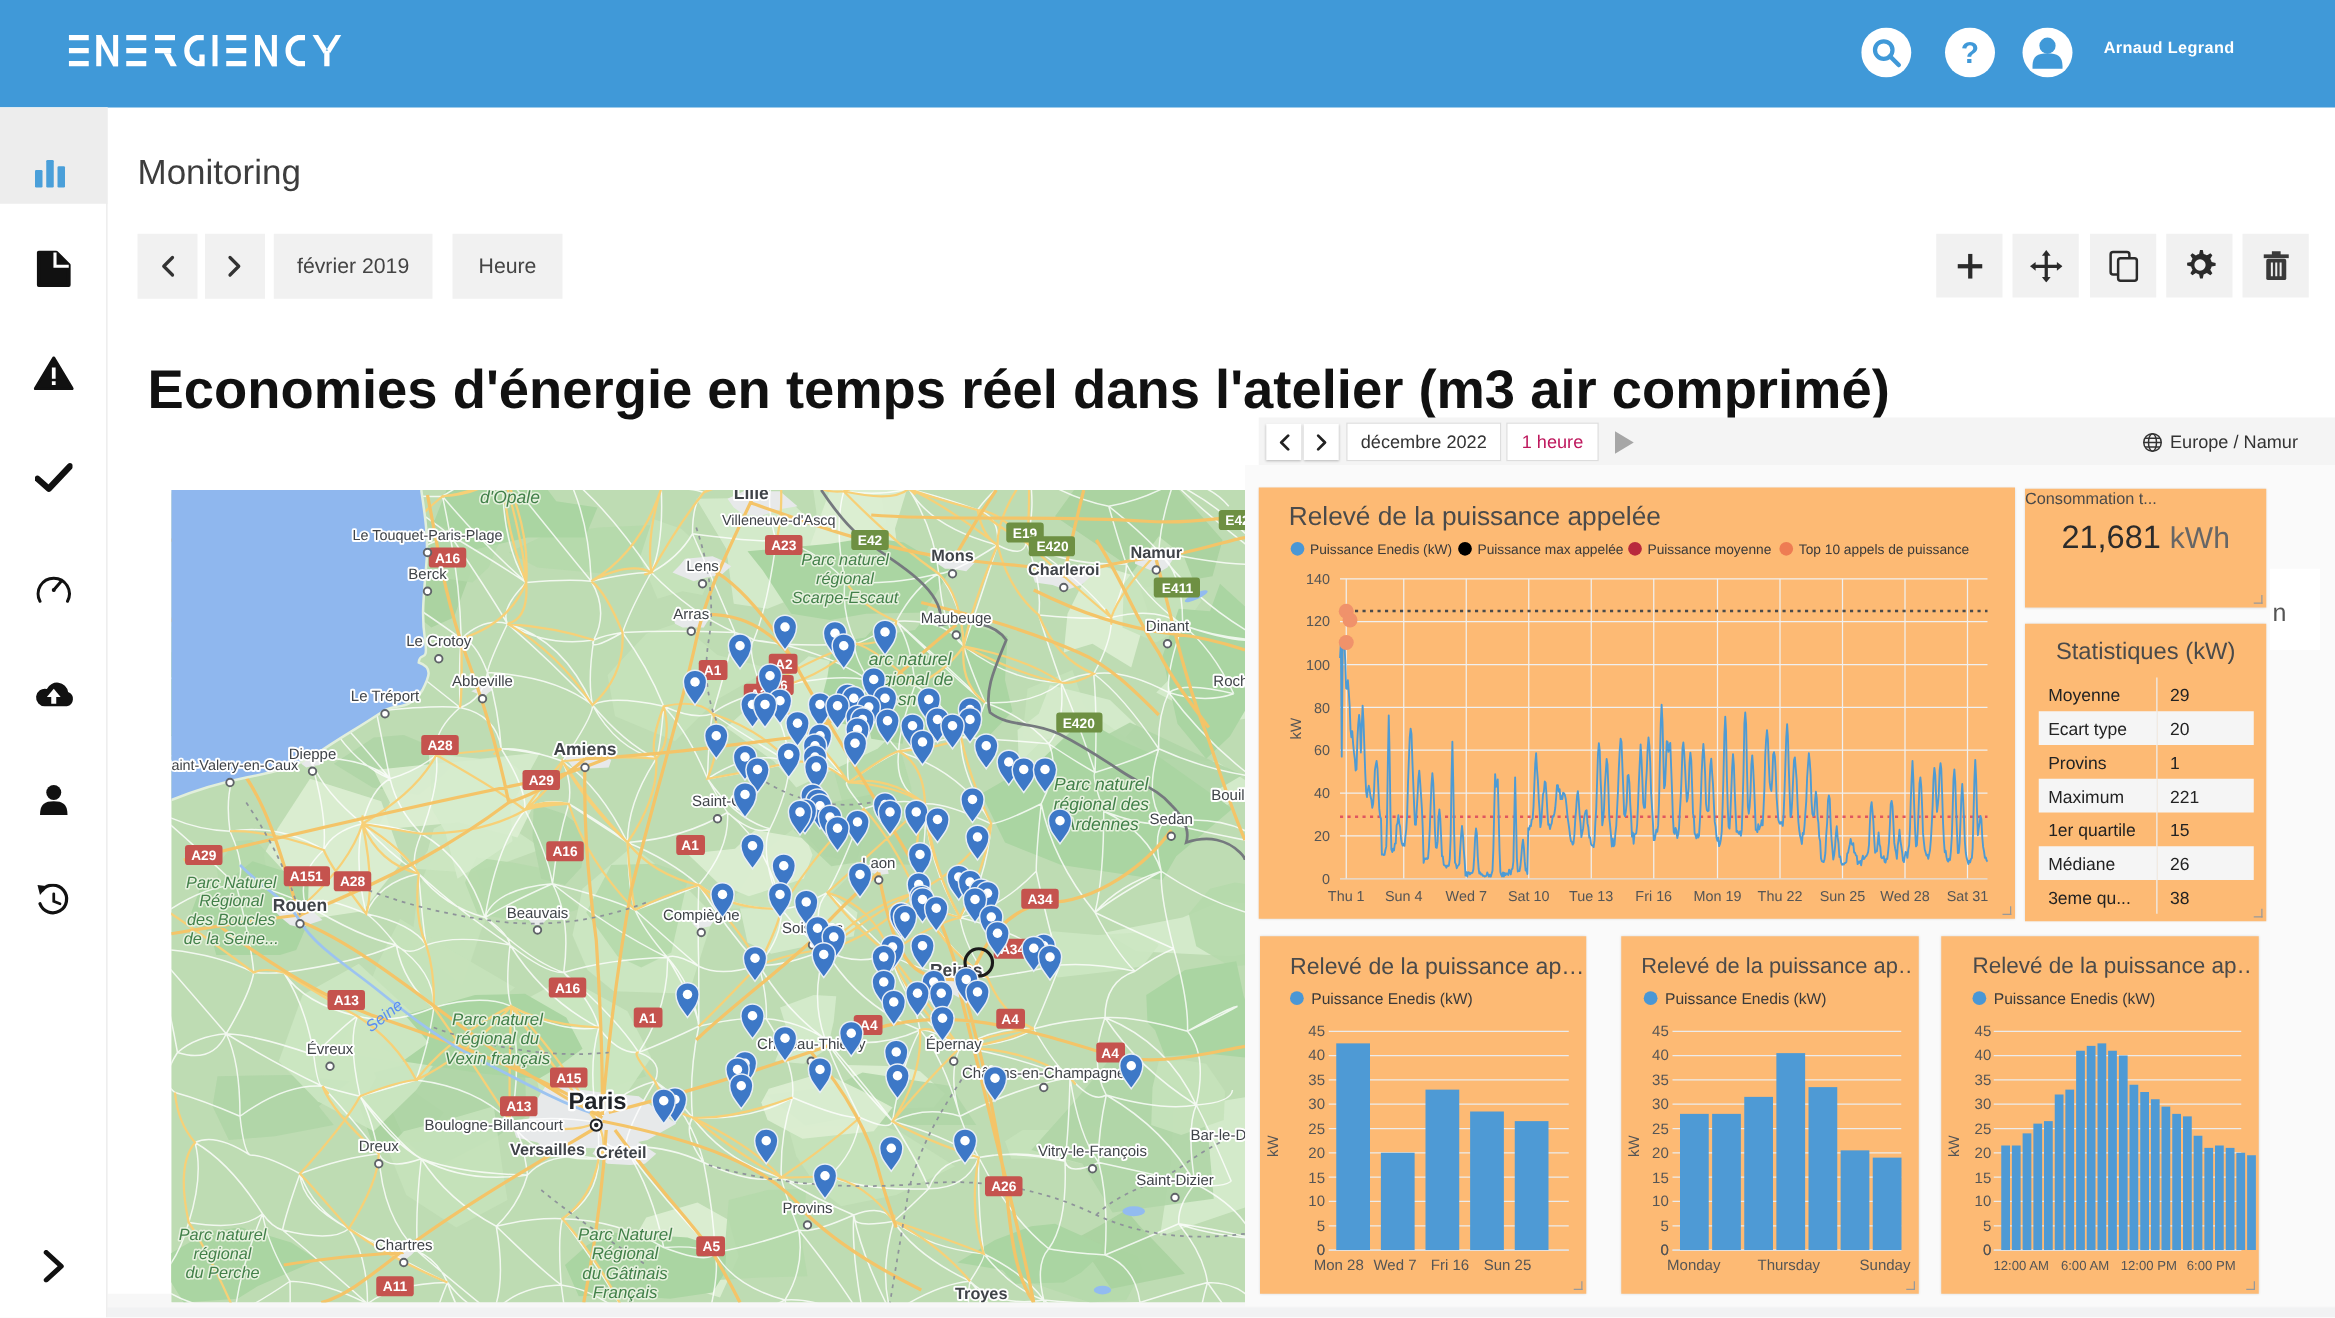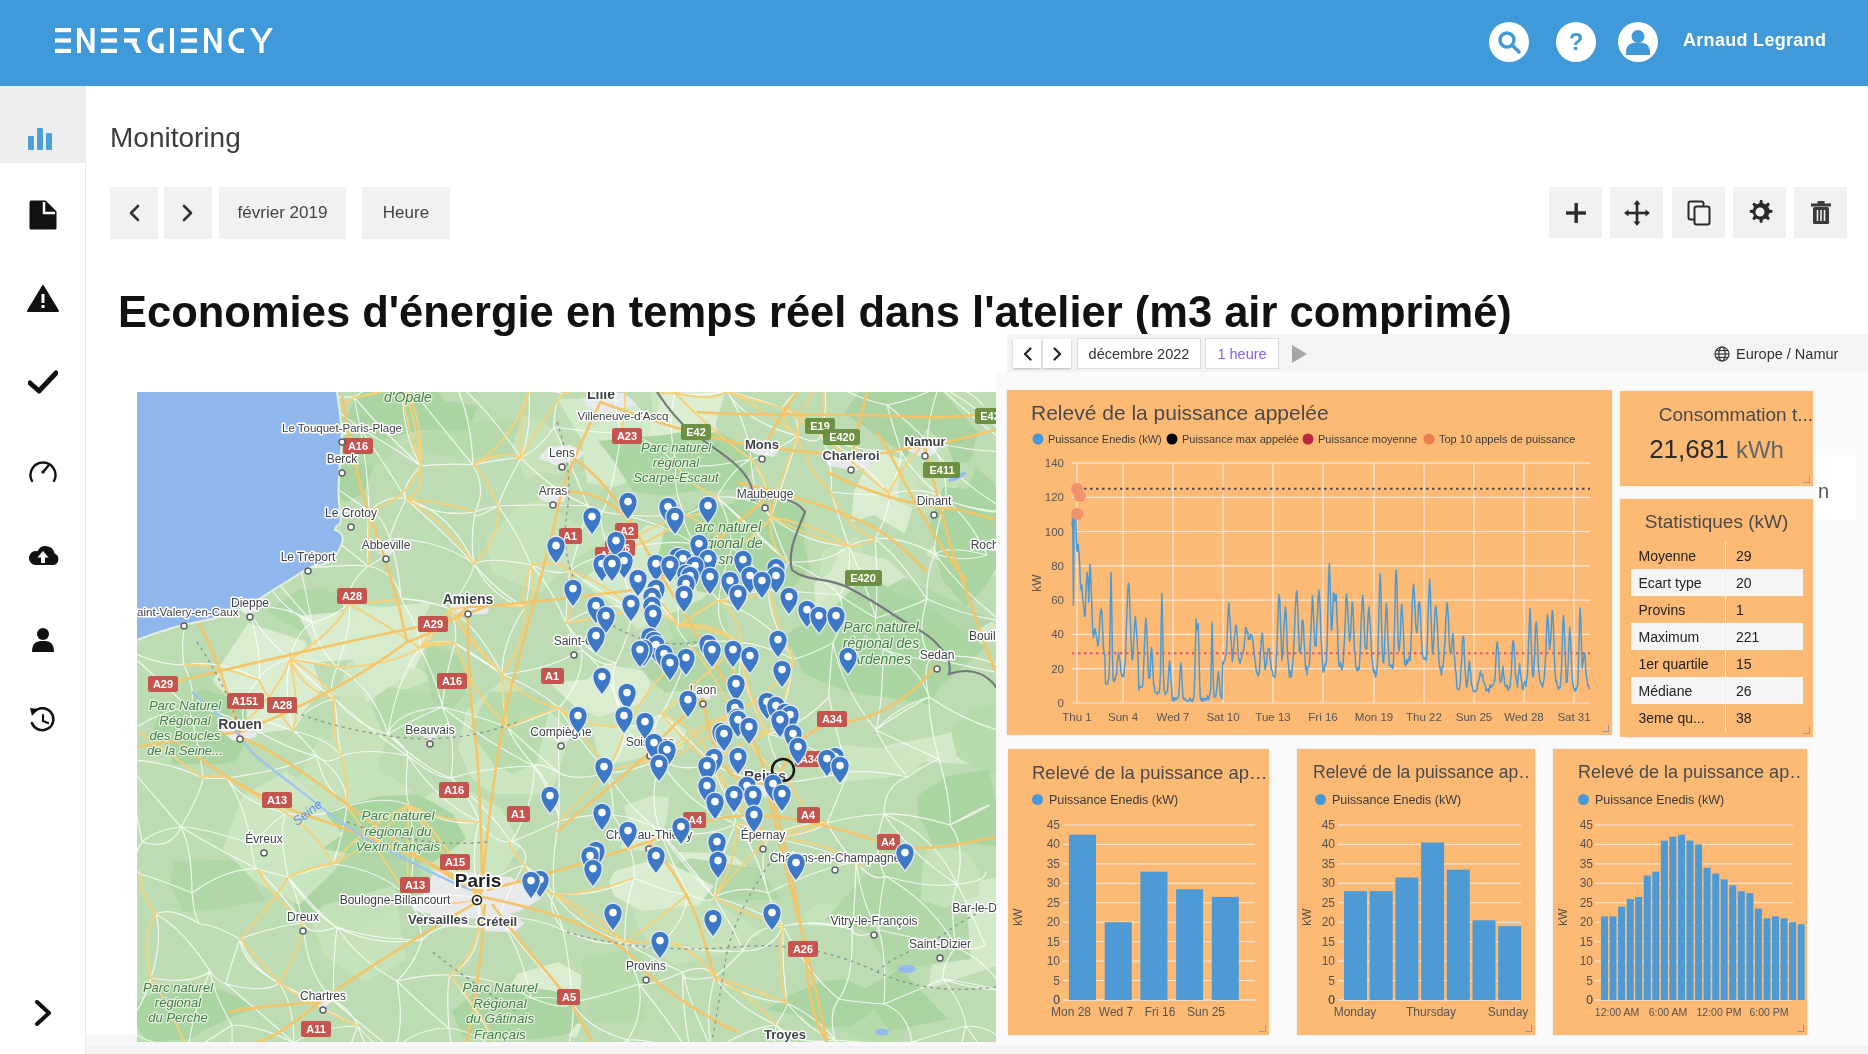--- a/index.html
+++ b/index.html
@@ -60,21 +60,21 @@
 <svg class="abs" style="left:1489px;top:22px" width="170" height="40">
 <circle cx="20" cy="20" r="20" fill="#fff"></circle>
 <circle cx="18" cy="18" r="7" fill="none" stroke="#4099d8" stroke-width="3.4"></circle>
     <line x1="23" y1="23" x2="30" y2="30" stroke="#4099d8" stroke-width="3.6" stroke-linecap="round"></line>
 <circle cx="87" cy="20" r="20" fill="#fff"></circle>
 <text x="87" y="28" text-anchor="middle" font-family="Liberation Sans" font-size="24" font-weight="bold" fill="#4099d8">?</text>
 <circle cx="149" cy="20" r="20" fill="#fff"></circle>
 <circle cx="149" cy="14.5" r="6.5" fill="#4099d8"></circle>
     <path d="M137,31 C137,23 141,20.5 149,20.5 C157,20.5 161,23 161,31 L161,33 L137,33 Z" fill="#4099d8"></path>
 </svg>
-<div class="abs" style="left:1683px;top:30px;font-size:18px;font-weight:bold;color:#fff;letter-spacing:0.3px">Arnaud Legrand</div>
+<div class="abs" style="left:1683px;top:30px;font-size:13px;font-weight:bold;color:#fff;letter-spacing:0.3px">Arnaud Legrand</div>
 
 <div class="abs" style="left:0;top:86px;width:86px;height:968px;background:#fff;border-right:1px solid #e9e9e9"></div>
 <div class="abs" style="left:0;top:86px;width:86px;height:77px;background:#ededed"></div>
 <svg class="abs" style="left:28px;top:124px" width="30" height="28">
     <g fill="#4a9fd9">
       <rect x="0" y="12" width="6" height="14" rx="1"></rect>
       <rect x="9" y="4" width="6" height="22" rx="1"></rect>
       <rect x="18" y="9" width="6" height="17" rx="1"></rect>
     </g>
   </svg>
@@ -178,21 +178,21 @@
     <svg width="9" height="14">
       <path d="M7.5,1.5 L2,7 L7.5,12.5" fill="none" stroke="#222" stroke-width="2.2" stroke-linecap="round" stroke-linejoin="round"></path>
     </svg>
   </div>
 <div class="abs" style="left:1043px;top:339px;width:28px;height:29px;background:#fff;box-shadow:0 1px 2px rgba(0,0,0,0.25);display:flex;align-items:center;justify-content:center">
     <svg width="9" height="14">
       <path d="M1.5,1.5 L7,7 L1.5,12.5" fill="none" stroke="#222" stroke-width="2.2" stroke-linecap="round" stroke-linejoin="round"></path>
     </svg>
   </div>
 <div class="abs" style="left:1077px;top:338px;width:124px;height:31px;background:#fff;border:1px solid #ddd;display:flex;align-items:center;justify-content:center;font-size:14.5px;color:#333">décembre 2022</div>
-<div class="abs" style="left:1205px;top:338px;width:74px;height:31px;background:#fff;border:1px solid #ddd;display:flex;align-items:center;justify-content:center;font-size:14.5px;color:#8b5cf6">1 heure</div>
+<div class="abs" style="left:1205px;top:338px;width:74px;height:31px;background:#fff;border:1px solid #ddd;display:flex;align-items:center;justify-content:center;font-size:14.5px;color:#be185d">1 heure</div>
 <svg class="abs" style="left:1289px;top:344px" width="20" height="20">
     <polygon points="3,1 18,10 3,19" fill="#a6a6a6"></polygon>
   </svg>
 <svg class="abs" style="left:1714px;top:346px" width="16" height="16" viewBox="0 0 16 16">
     <g fill="none" stroke="#333" stroke-width="1.2">
       <circle cx="8" cy="8" r="7"></circle>
       <ellipse cx="8" cy="8" rx="3.2" ry="7"></ellipse>
       <line x1="1" y1="8" x2="15" y2="8"></line>
       <line x1="2" y1="4.5" x2="14" y2="4.5"></line>
       <line x1="2" y1="11.5" x2="14" y2="11.5"></line>
@@ -1041,21 +1041,21 @@
         <text x="417" y="331">Thu 22</text>
         <text x="467" y="331">Sun 25</text>
 <text x="517" y="331">Wed 28</text>
         <text x="567" y="331">Sat 31</text>
 </g>
 </svg>
 <div class="corner"></div>
 </div>
 
 <div class="card" style="left:1620px;top:391px;width:193px;height:95px">
-<div style="text-align:right;margin-top:13px;font-size:19px;color:#4a4a4a">Consommation t...</div>
+<div style="text-align:left;font-size:13px;color:#4a4a4a">Consommation t...</div>
 <div style="text-align:center;margin-top:8px;font-size:26px;color:#2b2b2b">21,681 <span style="color:#666;font-size:24px">kWh</span></div>
 <div class="corner"></div>
 </div>
 
 <div class="card" style="left:1620px;top:499px;width:193px;height:238px">
 <div style="text-align:center;margin-top:12px;font-size:19px;color:#4a4a4a">Statistiques (kW)</div>
 <table style="border-collapse:collapse;font-size:14px;color:#222;margin:9px auto 0;width:172px">
 <tbody>
 <tr style="height:27px">
           <td style="padding-left:8px;border-right:1px solid #eee;width:95px">Moyenne</td>

